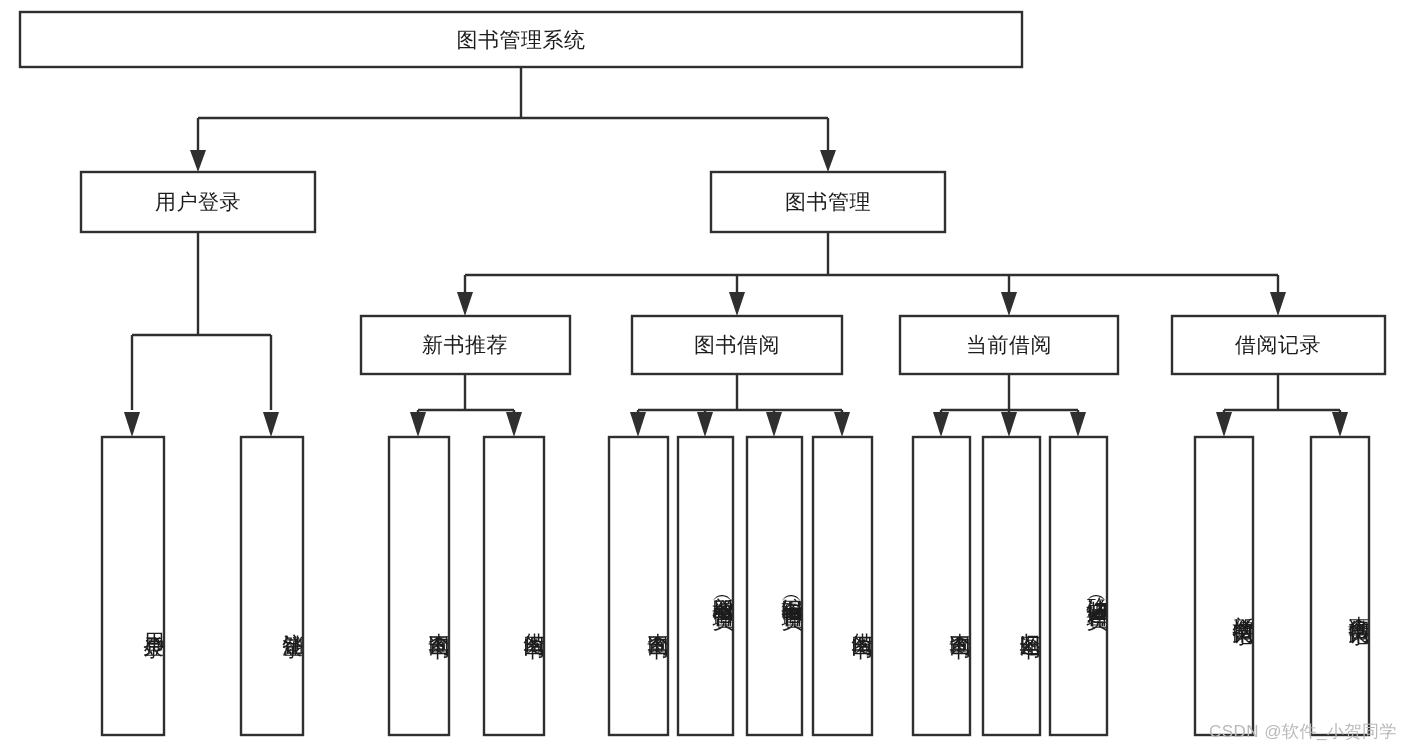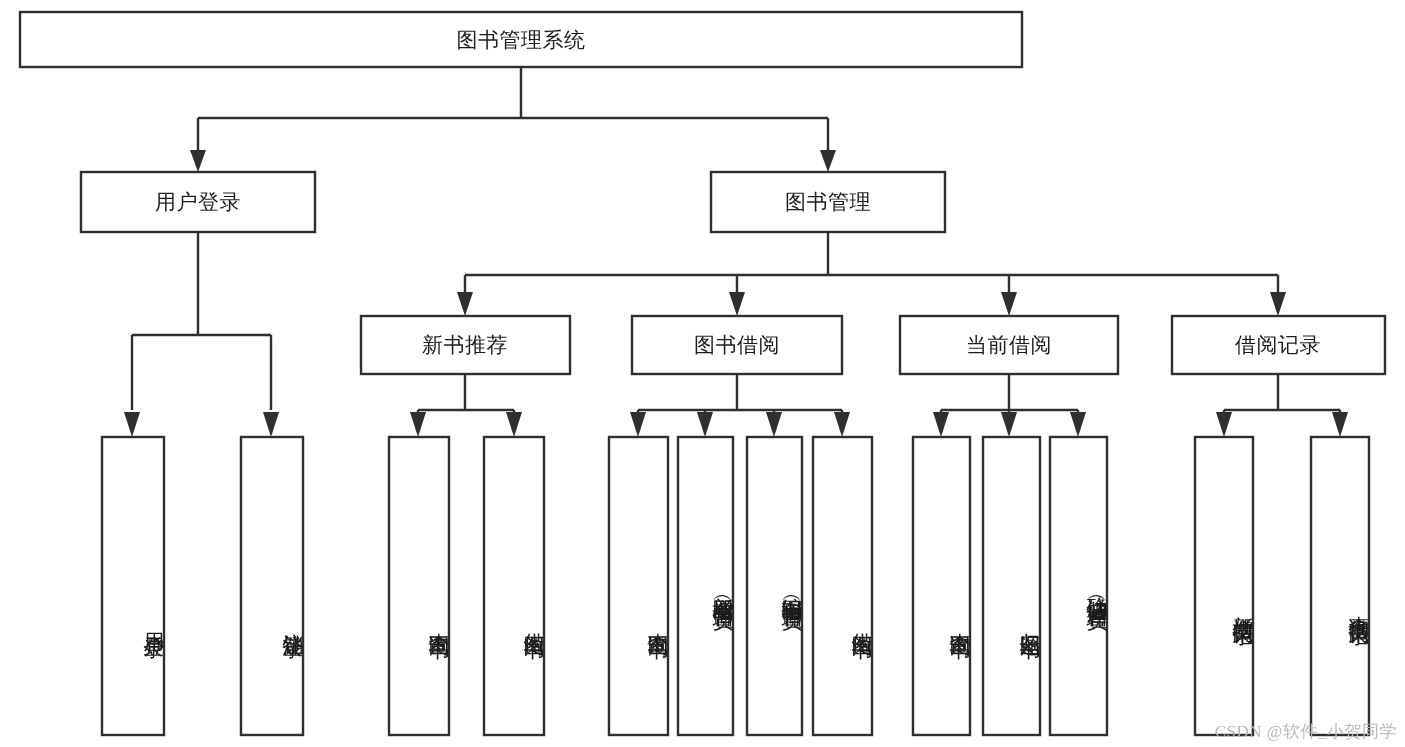--- a/index.html
+++ b/index.html
@@ -60,21 +60,21 @@
     white-space: nowrap;
     display: flex;
     align-items: flex-start;
     justify-content: center;
     pointer-events: none;
   }
   .watermark {
     position: absolute;
     right: 8px;
     bottom: 4px;
-    font-family: Liberation Serif, serif;
+    font-family: Liberation Sans, sans-serif;
     font-size: 17px;
     color: #b9b9b9;
     letter-spacing: 0.5px;
     white-space: nowrap;
   }
 </style>
 </head>
 <body>
 
 <div id="diagram-root">

